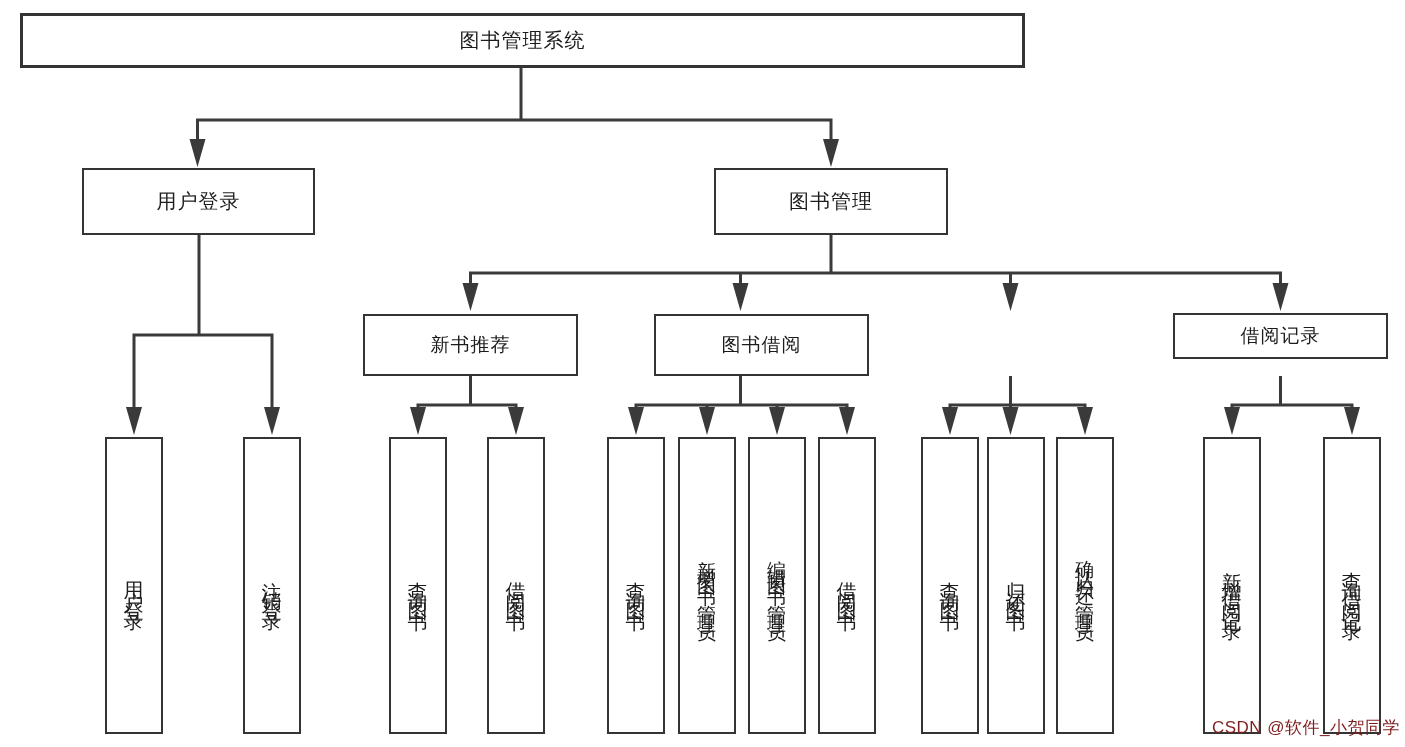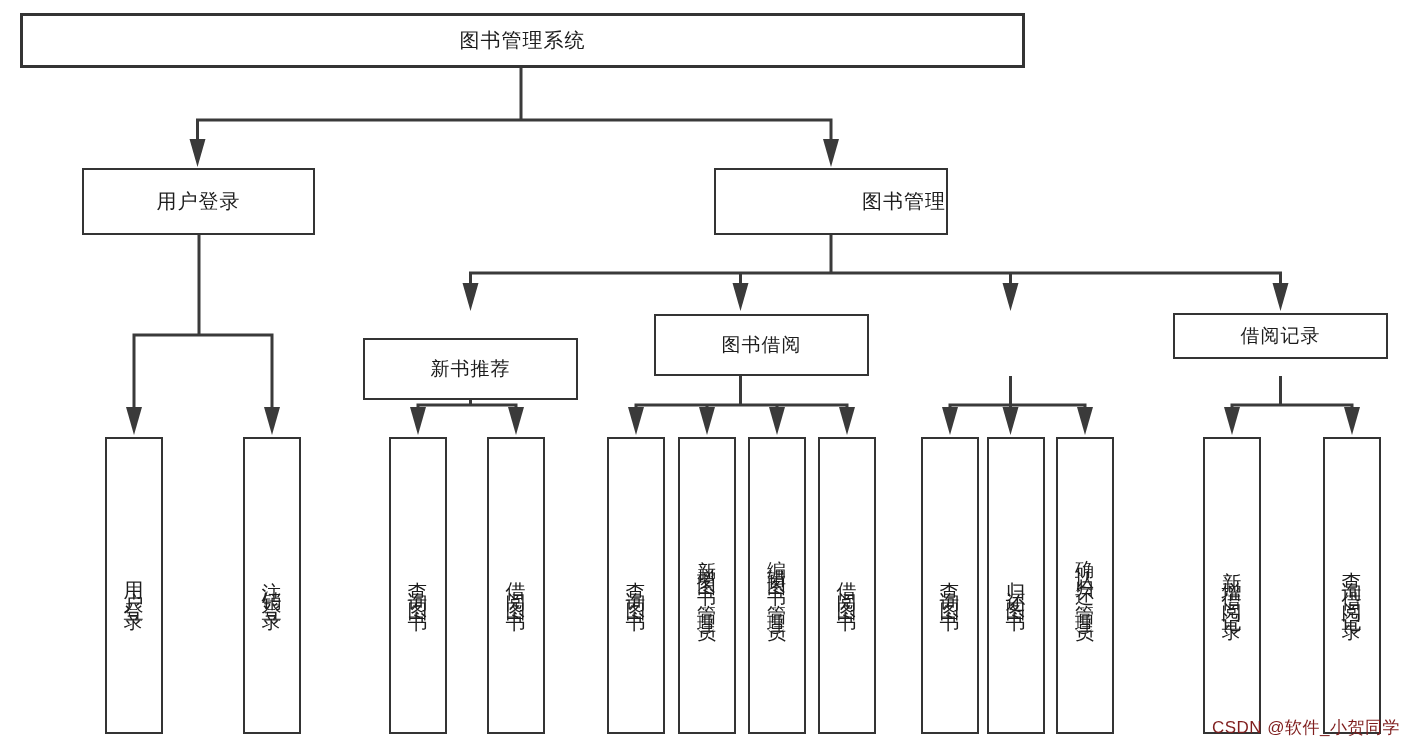--- a/index.html
+++ b/index.html
@@ -75,25 +75,25 @@
     </g>
   </svg>
 
   <div class="box root-box" style="left:20px; top:13px; width:1005px; height:55px;">
     <span>图书管理系统</span>
   </div>
 
   <div class="box branch-box" style="left:82px; top:168px; width:233px; height:67px;">
     <span>用户登录</span>
   </div>
-  <div class="box branch-box" style="left:714px; top:168px; width:234px; height:67px;justify-content:flex-end;">
+  <div class="box branch-box" style="left:714px; top:168px; width:234px; height:67px;">
     <span>图书管理</span>
   </div>
 
-  <div class="box group-box" style="left:363px; top:314px; width:215px; height:62px;margin-top:24px;">
+  <div class="box group-box" style="left:363px; top:314px; width:215px; height:62px;">
     <span>新书推荐</span>
   </div>
   <div class="box group-box" style="left:654px; top:314px; width:215px; height:62px;">
     <span>图书借阅</span>
   </div>
   <div class="box group-box" style="left:1173px; top:313px; width:215px; height:46px;">
     <span>借阅记录</span>
   </div>
 
   <div class="box leaf-box" style="left:105px;">

